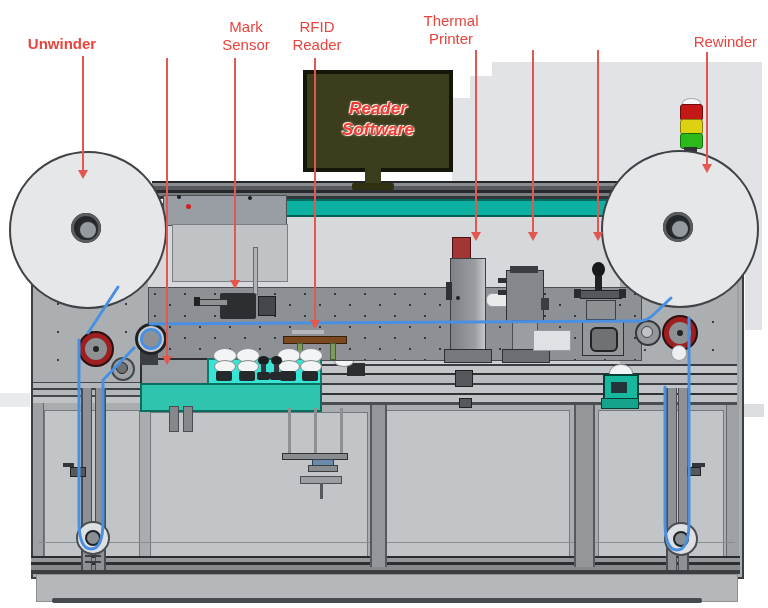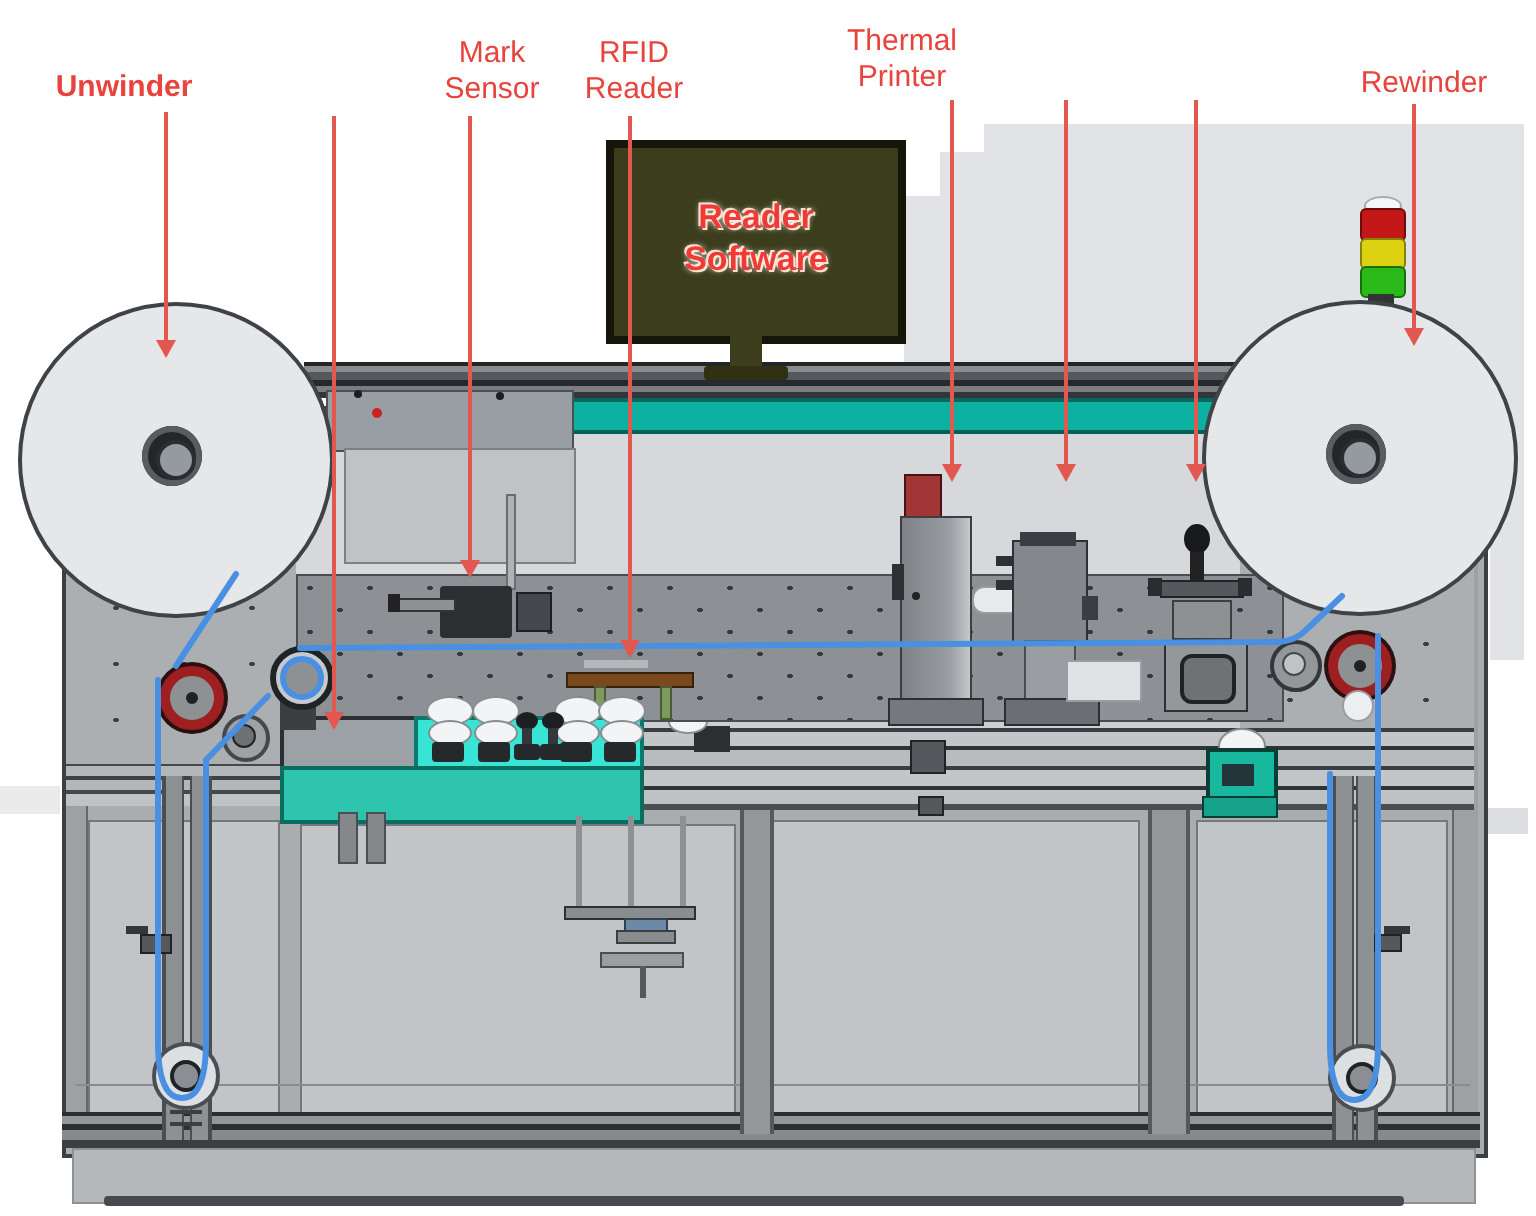--- a/index.html
+++ b/index.html
@@ -203,21 +203,21 @@
   <svg width="768" height="608" style="position:absolute;left:0;top:0;pointer-events:none;">
     <g stroke="#4a90e2" stroke-width="3" fill="none" stroke-linecap="round">
       <path d="M118 287 L88 333"></path>
       <path d="M79 340 L79 521 Q79 549 91 549 Q103 549 103 521 L103 380 L134 348"></path>
       <path d="M150 324 L640 321"></path>
       <path d="M638 321 Q647 321 653 315 L671 298"></path>
       <path d="M689 318 L689 522 Q689 550 677 550 Q665 550 665 522 L665 387"></path>
     </g>
   </svg>
 
-  <div class="abs" style="left:303px;top:70px;width:142px;height:94px;background:#3b3d1c;border:4px solid #15160a;">
+  <div class="abs" style="left:303px;top:70px;width:142px;height:94px;background:#3b3d1c;border:4px solid #15160a;font-style:italic;">
     <div style="position:absolute;left:0;top:24px;width:100%;text-align:center;color:#ee3b35;font-size:17px;font-weight:bold;line-height:1.25;
                 text-shadow:0 0 3px #ffffff,1px 1px 0 #ffd7c0,-1px -1px 0 #ffd7c0;width:100%;padding:0 26px;box-sizing:border-box;">Reader Software</div>
   </div>
   <div class="abs" style="left:365px;top:168px;width:16px;height:16px;background:#3b3d1c;"></div>
   <div class="abs" style="left:352px;top:183px;width:42px;height:7px;background:#2f3112;border-radius:2px;"></div>
 
   <div class="vline" style="left:82px;top:56px;height:114px;"></div>
   <div class="arrow" style="left:78px;top:170px;"></div>
   <div class="vline" style="left:166px;top:58px;height:298px;"></div>
   <div class="arrow" style="left:162px;top:356px;"></div>
@@ -231,15 +231,15 @@
   <div class="arrow" style="left:528px;top:232px;"></div>
   <div class="vline" style="left:597px;top:50px;height:182px;"></div>
   <div class="arrow" style="left:593px;top:232px;"></div>
   <div class="vline" style="left:706px;top:52px;height:112px;"></div>
   <div class="arrow" style="left:702px;top:164px;"></div>
 
   <div class="lbl" style="left:14px;top:35px;width:96px;font-weight:bold;">Unwinder</div>
   <div class="lbl" style="left:211px;top:18px;width:70px;">Mark Sensor</div>
   <div class="lbl" style="left:416px;top:12px;width:70px;">Thermal Printer</div>
   <div class="lbl" style="left:282px;top:18px;width:70px;">RFID Reader</div>
-  <div class="lbl" style="left:667px;top:33px;width:90px;">Rewinder</div>
+  <div class="lbl" style="left:667px;top:33px;width:90px;text-align:right;">Rewinder</div>
 
 </div>
 
 </body></html>

